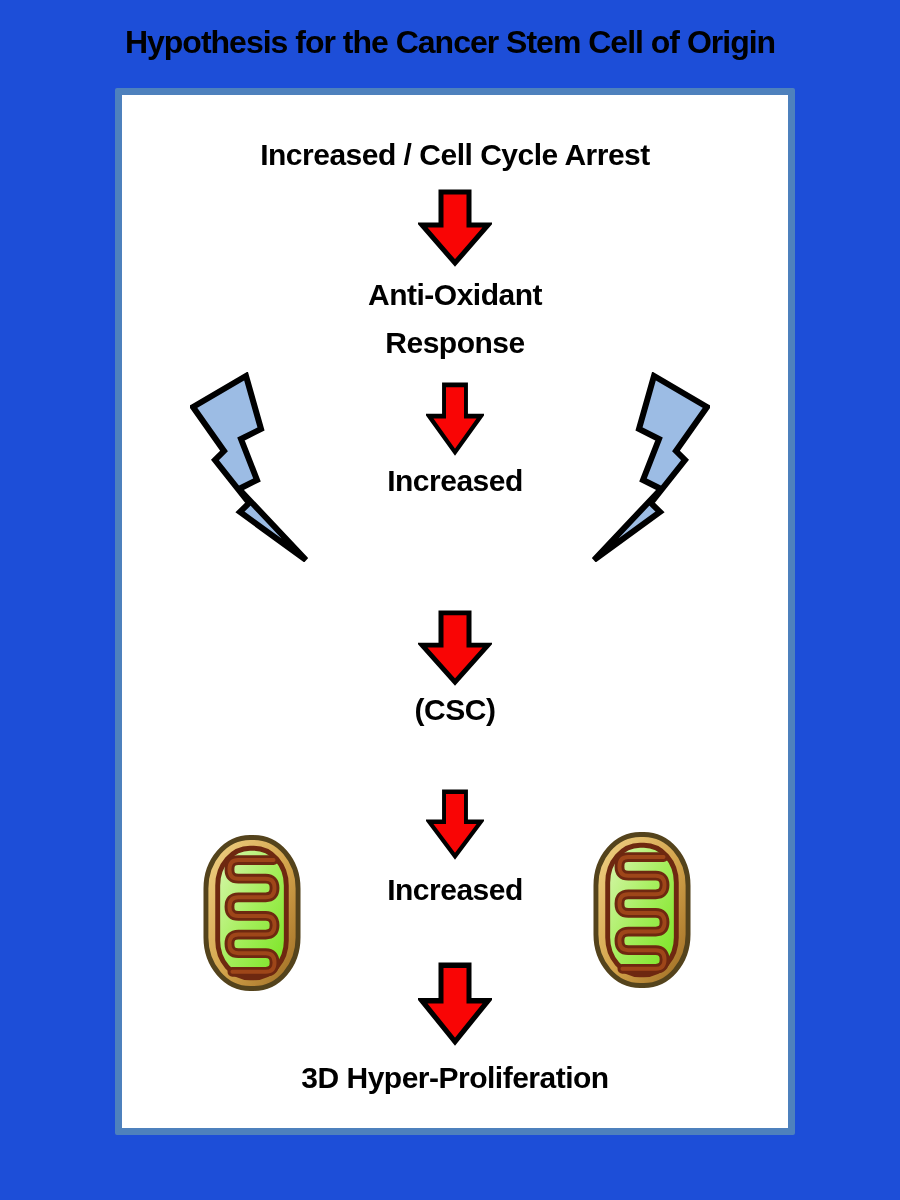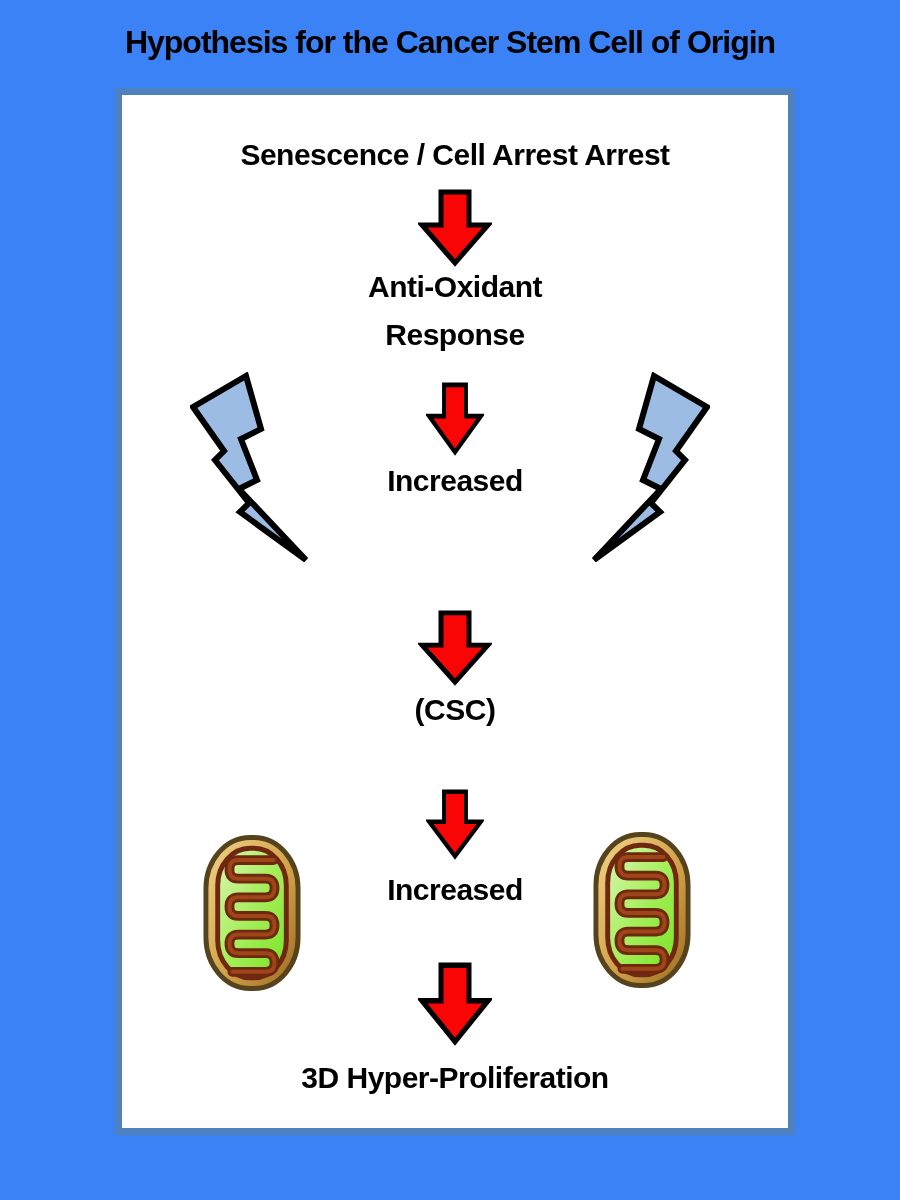--- a/index.html
+++ b/index.html
@@ -1,19 +1,19 @@
 <!DOCTYPE html>
 <html><head>
 <meta charset="utf-8">
 <style>
   html,body{margin:0;padding:0;background:#ffffff;}
   .page{
     position:relative;
     width:900px;height:1200px;
-    background:#3b82f6;
+    background:#1d4ed8;
     font-family:"Liberation Sans", sans-serif;
     overflow:hidden;
   }
   .title{
     position:absolute;
     left:0;top:18px;width:900px;
     text-align:center;
     font-size:32px;font-weight:bold;color:#000;
     letter-spacing:-1px;
     line-height:48px;
@@ -70,28 +70,28 @@
       <g id="mitoShape">
         <rect x="3" y="3" width="94" height="154" rx="45" ry="52" fill="url(#goldGrad)" stroke="#54431C" stroke-width="5"></rect>
         <rect x="15" y="14" width="70" height="132" rx="33" ry="38" fill="url(#greenGrad)" stroke="#6E2810" stroke-width="5"></rect>
         <path d="M 72 26 L 36 26 Q 27 26 27 35.5 Q 27 45 36 45 L 64 45 Q 73 45 73 54.5 Q 73 64 64 64 L 36 64 Q 27 64 27 73.5 Q 27 83 36 83 L 64 83 Q 73 83 73 92.5 Q 73 102 64 102 L 36 102 Q 27 102 27 111.5 Q 27 121 36 121 L 64 121 Q 73 121 73 130.5 Q 73 140 64 140 L 30 140" fill="none" stroke="#6E2810" stroke-width="10" stroke-linecap="round" stroke-linejoin="round"></path>
         <path d="M 72 26 L 36 26 Q 27 26 27 35.5 Q 27 45 36 45 L 64 45 Q 73 45 73 54.5 Q 73 64 64 64 L 36 64 Q 27 64 27 73.5 Q 27 83 36 83 L 64 83 Q 73 83 73 92.5 Q 73 102 64 102 L 36 102 Q 27 102 27 111.5 Q 27 121 36 121 L 64 121 Q 73 121 73 130.5 Q 73 140 64 140 L 30 140" fill="none" stroke="#9E4619" stroke-width="4" stroke-linecap="round" stroke-linejoin="round"></path>
       </g>
     </defs>
   </svg>
 
   <div class="step" style="top:131px">
-    <span>Senescence / Cell Arrest Arrest</span>
+    <span>Increased / Cell Cycle Arrest</span>
   </div>
 
   <svg class="arrow" style="left:418px;top:189px" width="74" height="78" viewBox="0 0 74 78">
     <use href="#redArrow"></use>
   </svg>
 
-  <div class="step" style="top:263px">
+  <div class="step" style="top:271px">
     <span>Anti-Oxidant</span>
     <span>Response</span>
   </div>
 
   <svg class="arrow" style="left:426px;top:382px" width="58" height="74" viewBox="0 0 74 78" preserveAspectRatio="none">
     <use href="#redArrow"></use>
   </svg>
 
   <svg class="bolt" style="left:190px;top:372px" width="122" height="190" viewBox="0 0 120 190">
     <use href="#boltShape"></use>

